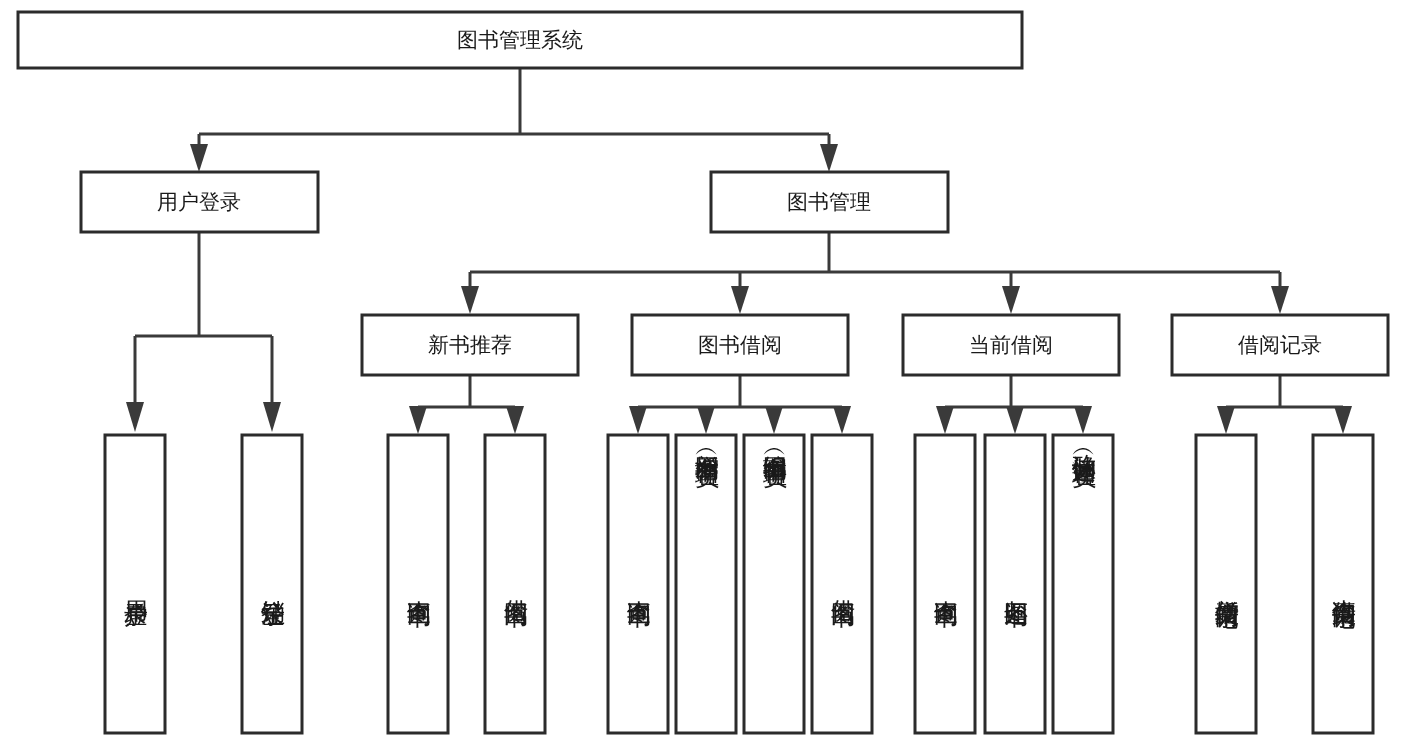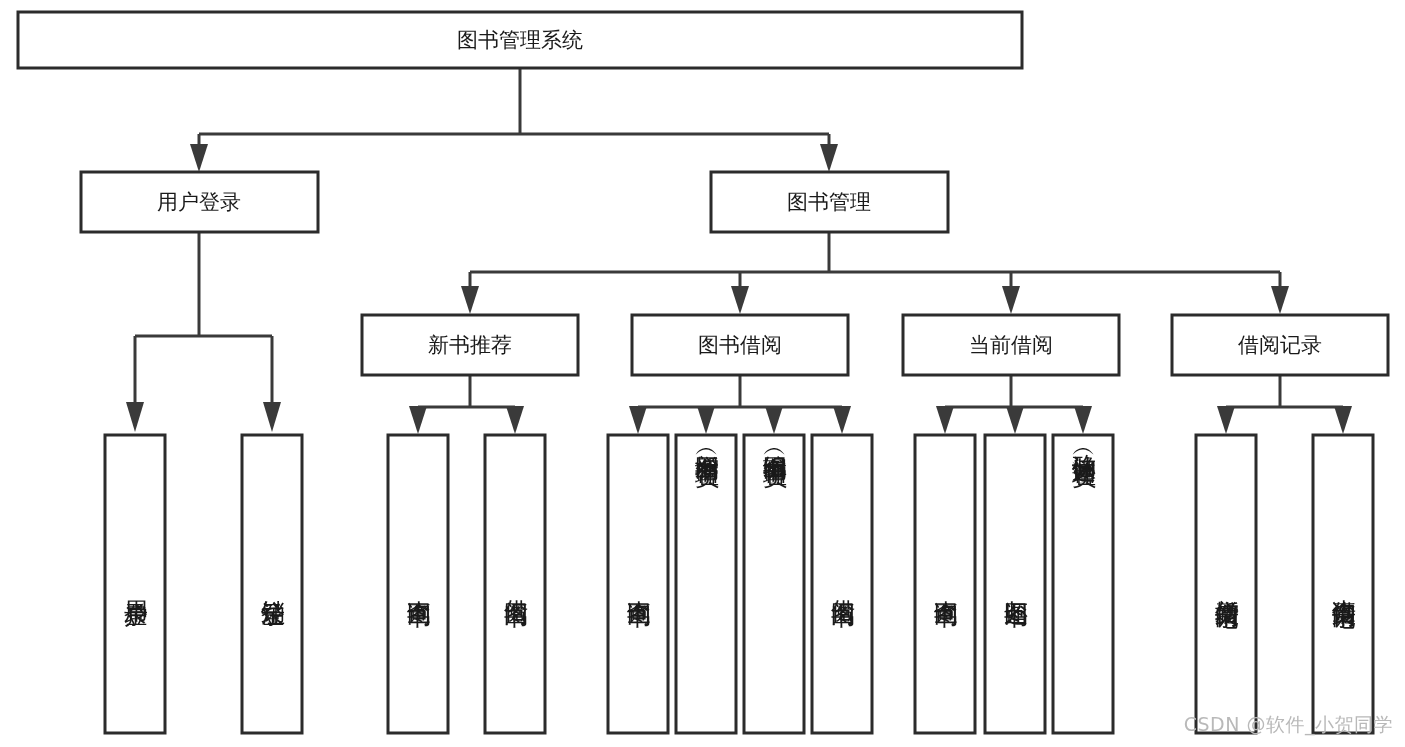--- a/index.html
+++ b/index.html
@@ -225,14 +225,13 @@
     <span class="leaf-label-text">确认归还（管理员）</span>
   </div>
 
   <div class="leaf-label-box" style="left:1196px; top:435px; width:60px; height:298px;">
     <span class="leaf-label-text">新增借阅记录</span>
   </div>
   <div class="leaf-label-box" style="left:1313px; top:435px; width:60px; height:298px;">
     <span class="leaf-label-text">查询借阅记录</span>
   </div>
 
-  <div class="watermark">CSDN @软件_小贺同学</div>
 </div>
 
 </body></html>

